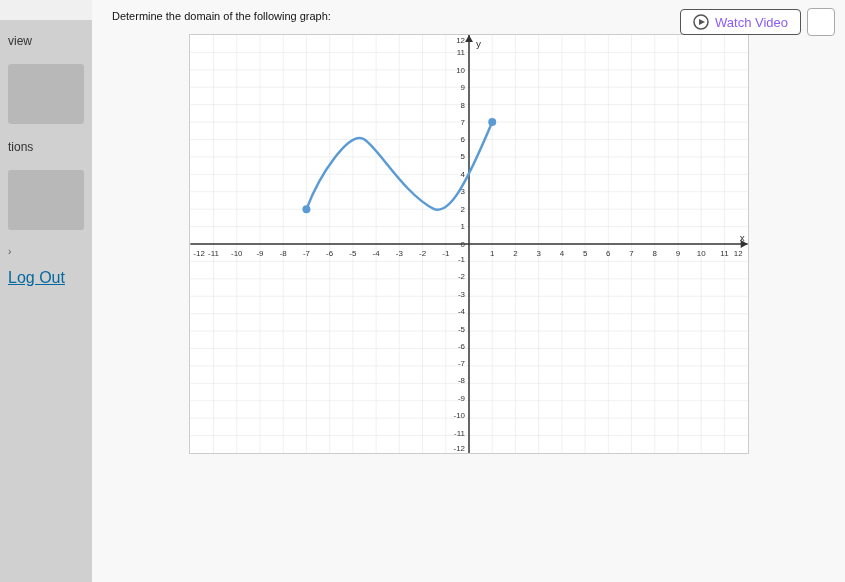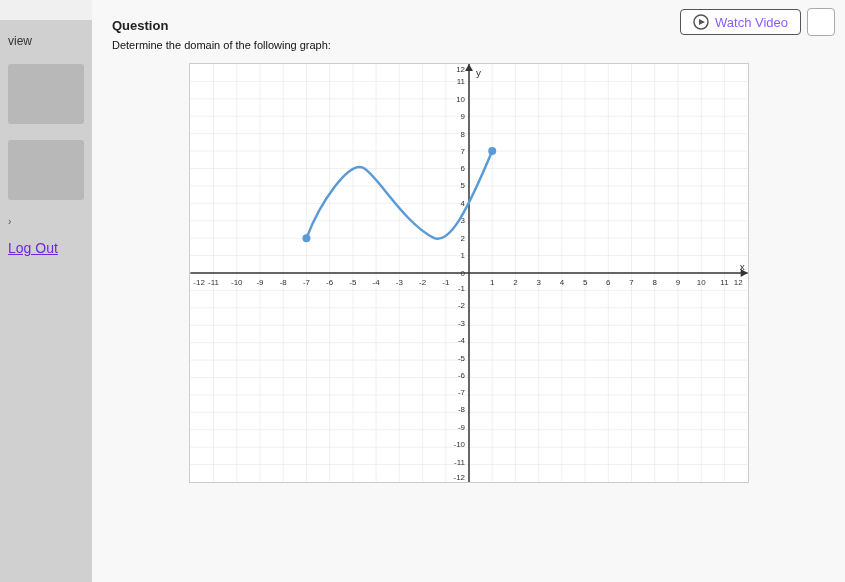--- a/index.html
+++ b/index.html
@@ -37,22 +37,22 @@
     .sidebar-block {
       background: #b8b8b8;
       height: 60px;
       margin: 4px 8px;
       border-radius: 3px;
     }
     .sidebar-bottom {
       padding: 8px;
     }
     .logout-link {
-      font-size: 14px;
-      color: #6d28d9;
+      font-size: 16px;
+      color: #0369a1;
       text-decoration: underline;
       cursor: pointer;
     }
     .sidebar-chevron {
       font-size: 10px;
       color: #555;
       padding: 4px 8px;
     }
 
     
@@ -123,20 +123,21 @@
       border: 1px solid #ccc;
     }
   </style>
 </head>
 <body>
 
 <div class="sidebar">
   <div class="sidebar-top">
     <div class="sidebar-item-label">view</div>
     <div class="sidebar-block"></div>
+    <div class="sidebar-item-label">tions</div>
     <div class="sidebar-block"></div>
     <div class="sidebar-chevron">›</div>
   </div>
   <div class="sidebar-bottom">
     <span class="logout-link">Log Out</span>
   </div>
 </div>
 
 <div class="main">
 
@@ -144,21 +145,20 @@
     <button class="watch-video-btn">
       <svg class="play-circle-icon" viewBox="0 0 16 16" fill="none" xmlns="http://www.w3.org/2000/svg">
         <circle cx="8" cy="8" r="7" stroke="#555" stroke-width="1.5"></circle>
         <polygon points="6,5 12,8 6,11" fill="#555"></polygon>
       </svg>
       <span>Watch Video</span>
     </button>
     <button class="top-bar-btn"></button>
   </div>
 
-  <div class="question-label">Question</div>
 
   <div class="question-text">Determine the domain of the following graph:</div>
 
   <div class="graph-container">
     <svg class="graph-svg" width="560" height="420" viewBox="0 0 560 420">
 
       <rect width="560" height="420" fill="white"></rect>
 
       <g stroke="#e0e0e0" stroke-width="0.5">
 

